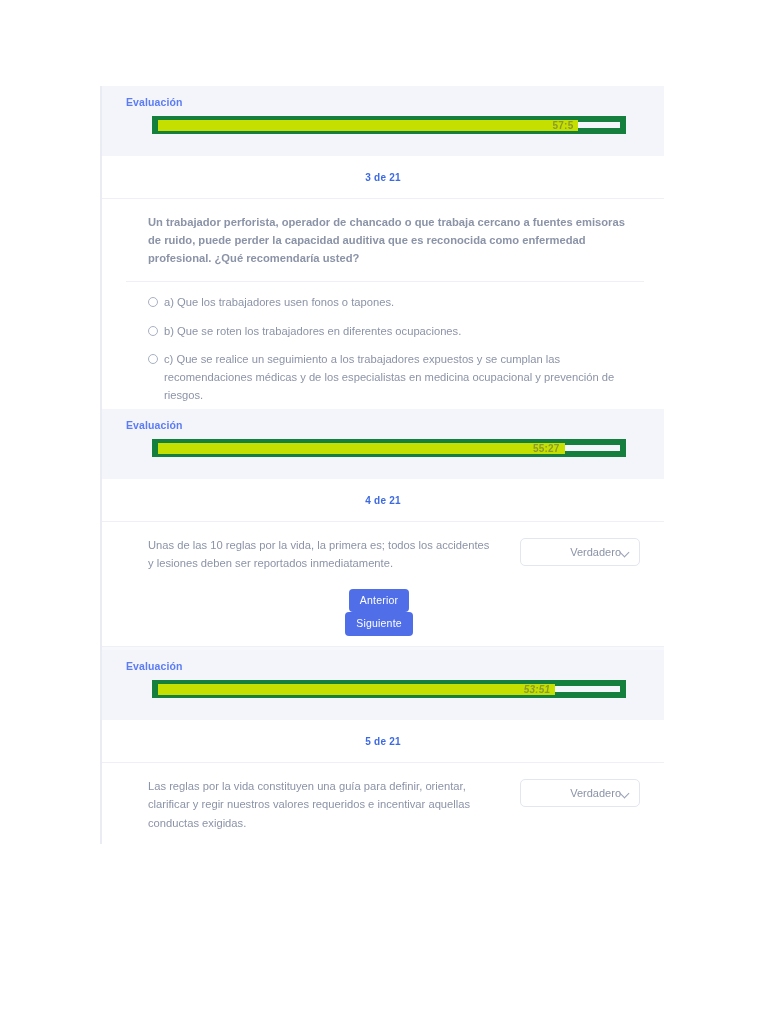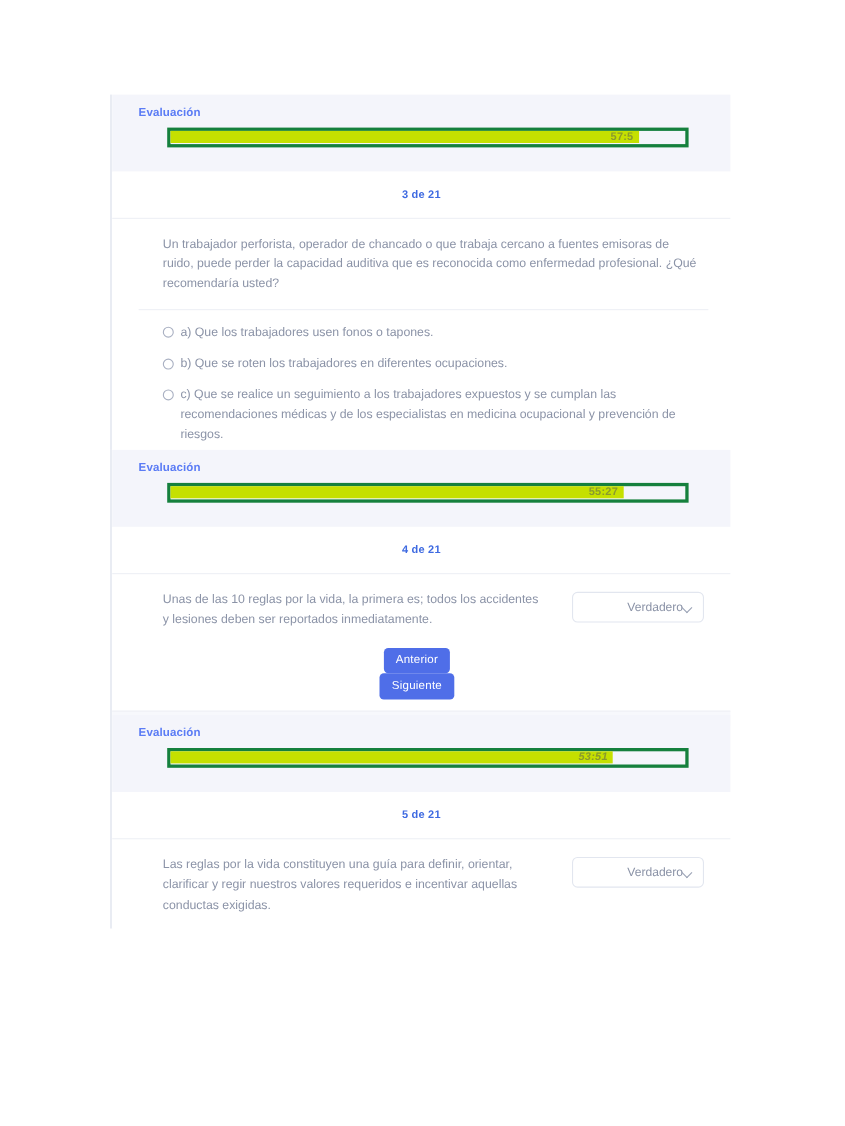--- a/index.html
+++ b/index.html
@@ -42,24 +42,24 @@
     font-weight: 700;
     letter-spacing: .1px;
     margin: 0 0 8px 24px;
   }
 
   .progress-wrap {
     margin: 0 38px 0 50px;
     height: 18px;
     position: relative;
     background: #f4f5fb;
-    border: 3px solid #15803d;
+    border: 6px solid #15803d;
     box-sizing: border-box;
     display: flex;
-    align-items: flex-start;
+    align-items: center;
   }
   .progress-fill {
     background: #c5e000;
     flex: 0 0 auto;
     position: relative;
     display: flex;
     align-items: center;
     justify-content: flex-end;
   }
   .progress-time {
@@ -87,21 +87,21 @@
     font-weight: 700;
     padding: 16px 0 15px 0;
     border-bottom: 1px solid #eef0f5;
     letter-spacing: .2px;
   }
 
   .q-text {
     color: #8b93a7;
     font-size: 11.2px;
     line-height: 1.62;
-    font-weight: 400;
+    font-weight: 700;
     padding: 14px 30px 14px 46px;
   }
 
   .q-sep {
     height: 1px;
     background: #eef0f5;
     margin: 0 20px 0 24px;
   }
 
   .options {

